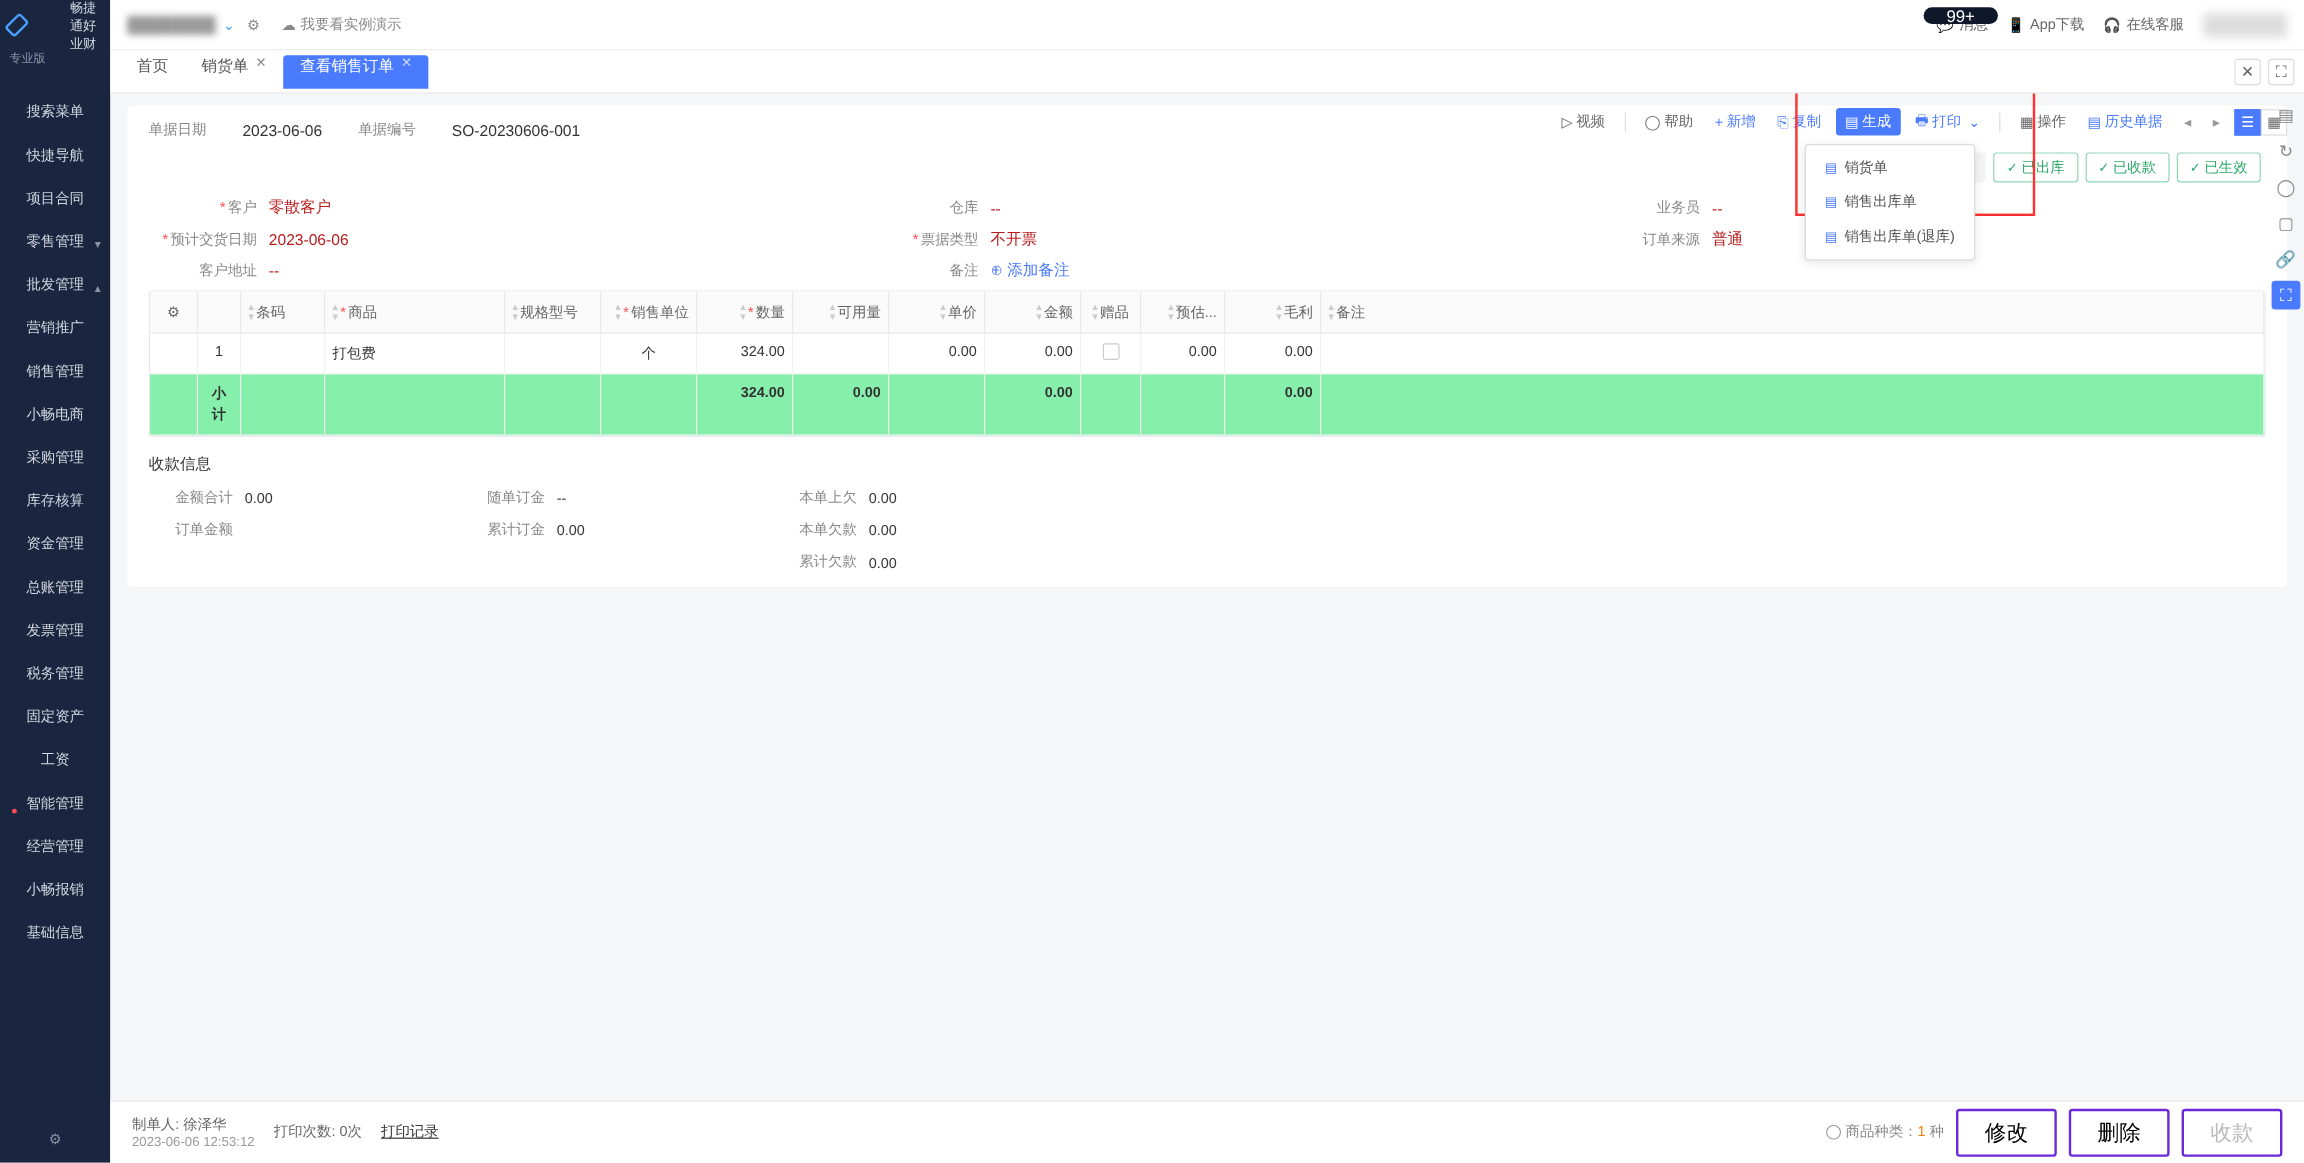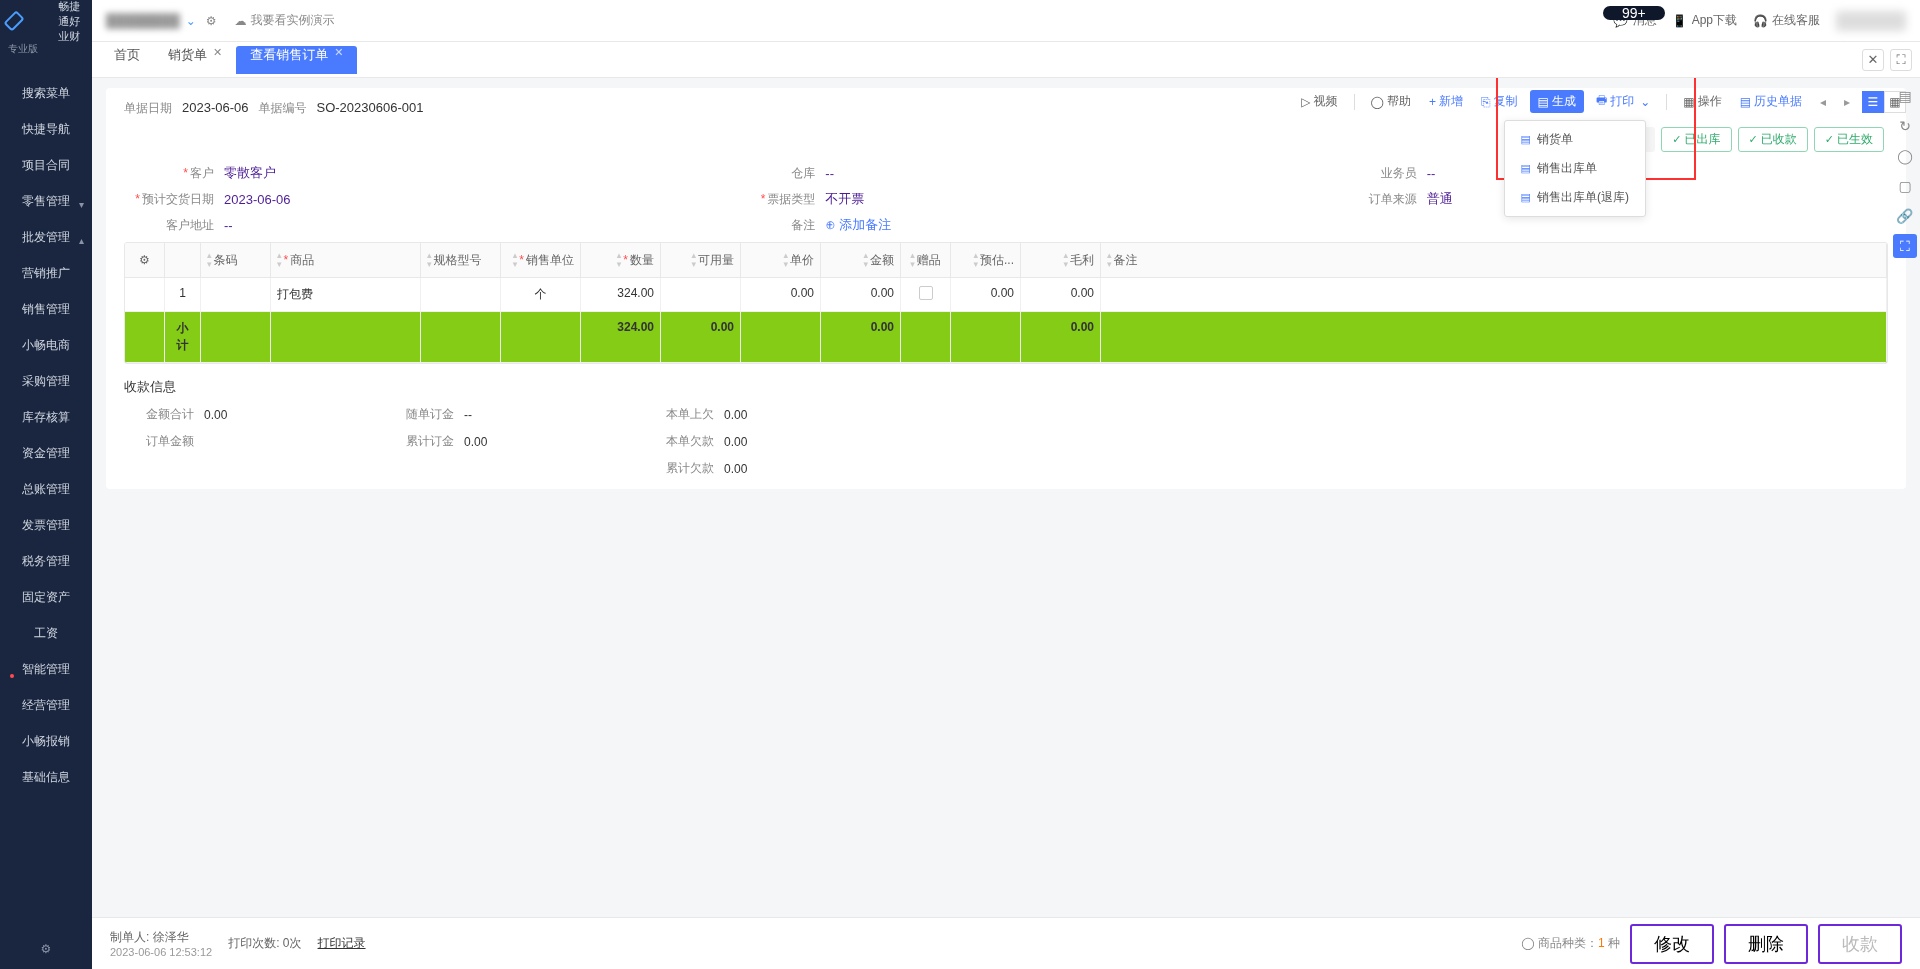--- a/index.html
+++ b/index.html
@@ -40,21 +40,21 @@
 .tab.active { background: #4a7bff; color: #fff; }
 .tab .x { font-size: 11px; opacity: .7; }
 .tabs-right { margin-left: auto; display: flex; gap: 6px; }
 .sq-btn { width: 22px; height: 22px; display: flex; align-items: center; justify-content: center; border: 1px solid #ddd; border-radius: 3px; cursor: pointer; color: #666; font-size: 13px; }
 
 
 .content { flex: 1; padding: 10px 14px; overflow-y: auto; position: relative; }
 .card { background: #fff; border-radius: 4px; padding: 12px 18px; }
 
 
-.doc-hdr { display: flex; gap: 10px; margin-bottom: 10px; }
+.doc-hdr { display: flex; align-items: center; gap: 30px; margin-bottom: 10px; }
 .doc-hdr .lbl { color: #888; font-size: 12px; }
 .doc-hdr .val { color: #333; font-size: 13px; }
 
 
 .tool-row { position: absolute; top: 10px; right: 14px; display: flex; align-items: center; gap: 6px; }
 .tlink { display: flex; align-items: center; gap: 3px; padding: 3px 6px; color: #666; cursor: pointer; font-size: 12px; }
 .tlink.blue { color: #4a7bff; }
 .tbtn-gen { background: #4a7bff; color: #fff; padding: 3px 8px; border-radius: 3px; cursor: pointer; display: flex; align-items: center; gap: 3px; }
 .divider-v { width: 1px; height: 16px; background: #ddd; margin: 0 4px; }
 .nav-arr { width: 18px; height: 18px; display: flex; align-items: center; justify-content: center; color: #999; cursor: pointer; }
@@ -72,37 +72,37 @@
 .status-row { display: flex; justify-content: flex-end; gap: 6px; margin-bottom: 12px; padding-right: 4px; }
 .st-chip { padding: 3px 10px; border-radius: 3px; font-size: 12px; background: #f5f5f5; color: #888; }
 .st-badge { padding: 3px 10px; border: 1px solid #8fd6b5; color: #2eaa6a; border-radius: 3px; font-size: 12px; display: flex; align-items: center; gap: 3px; }
 .st-badge::before { content: "✓"; font-size: 11px; }
 
 
 .form-grid { display: grid; grid-template-columns: 1fr 1fr 1fr; gap: 8px 40px; margin-bottom: 6px; }
 .fld { display: flex; align-items: center; }
 .fld-lbl { width: 90px; text-align: right; color: #888; font-size: 12px; margin-right: 10px; }
 .fld-lbl .req { color: #ff4d4f; margin-right: 2px; }
-.fld-val { color: #4c1d95; font-size: 13px; }
+.fld-val { color: #b91c1c; font-size: 13px; }
 .add-link { color: #4a7bff; cursor: pointer; }
 .add-link::before { content: "⊕ "; }
 
 
 .tbl { border: 1px solid #e8e8e8; border-radius: 3px; overflow: hidden; margin-top: 8px; }
 .tbl-hdr { display: flex; background: #fafafa; border-bottom: 1px solid #e8e8e8; }
 .th { padding: 8px 6px; font-size: 12px; color: #666; border-right: 1px solid #e8e8e8; display: flex; align-items: center; justify-content: flex-end; gap: 2px; }
 .th.l { justify-content: flex-start; }
 .th.c { justify-content: center; }
 .th .req { color: #ff4d4f; }
 .th .sort { color: #ccc; font-size: 9px; line-height: 1; display: flex; flex-direction: column; }
 .tbl-row { display: flex; border-bottom: 1px solid #f0f0f0; }
 .td { padding: 8px 6px; font-size: 12px; color: #333; border-right: 1px solid #f0f0f0; text-align: right; }
 .td.l { text-align: left; }
 .td.c { text-align: center; }
-.tbl-row.subtotal { background: #84cc16; font-weight: 600; }
+.tbl-row.subtotal { background: #86efac; font-weight: 600; }
 .tbl-row.subtotal .td { color: #333; }
 .val-red { color: #ff4d4f; }
 .chk { width: 14px; height: 14px; border: 1px solid #ccc; border-radius: 2px; display: inline-block; }
 
 .col-gear { width: 40px; }
 .col-idx { width: 36px; }
 .col-barcode { width: 70px; }
 .col-product { width: 150px; }
 .col-spec { width: 80px; }
 .col-unit { width: 80px; }

